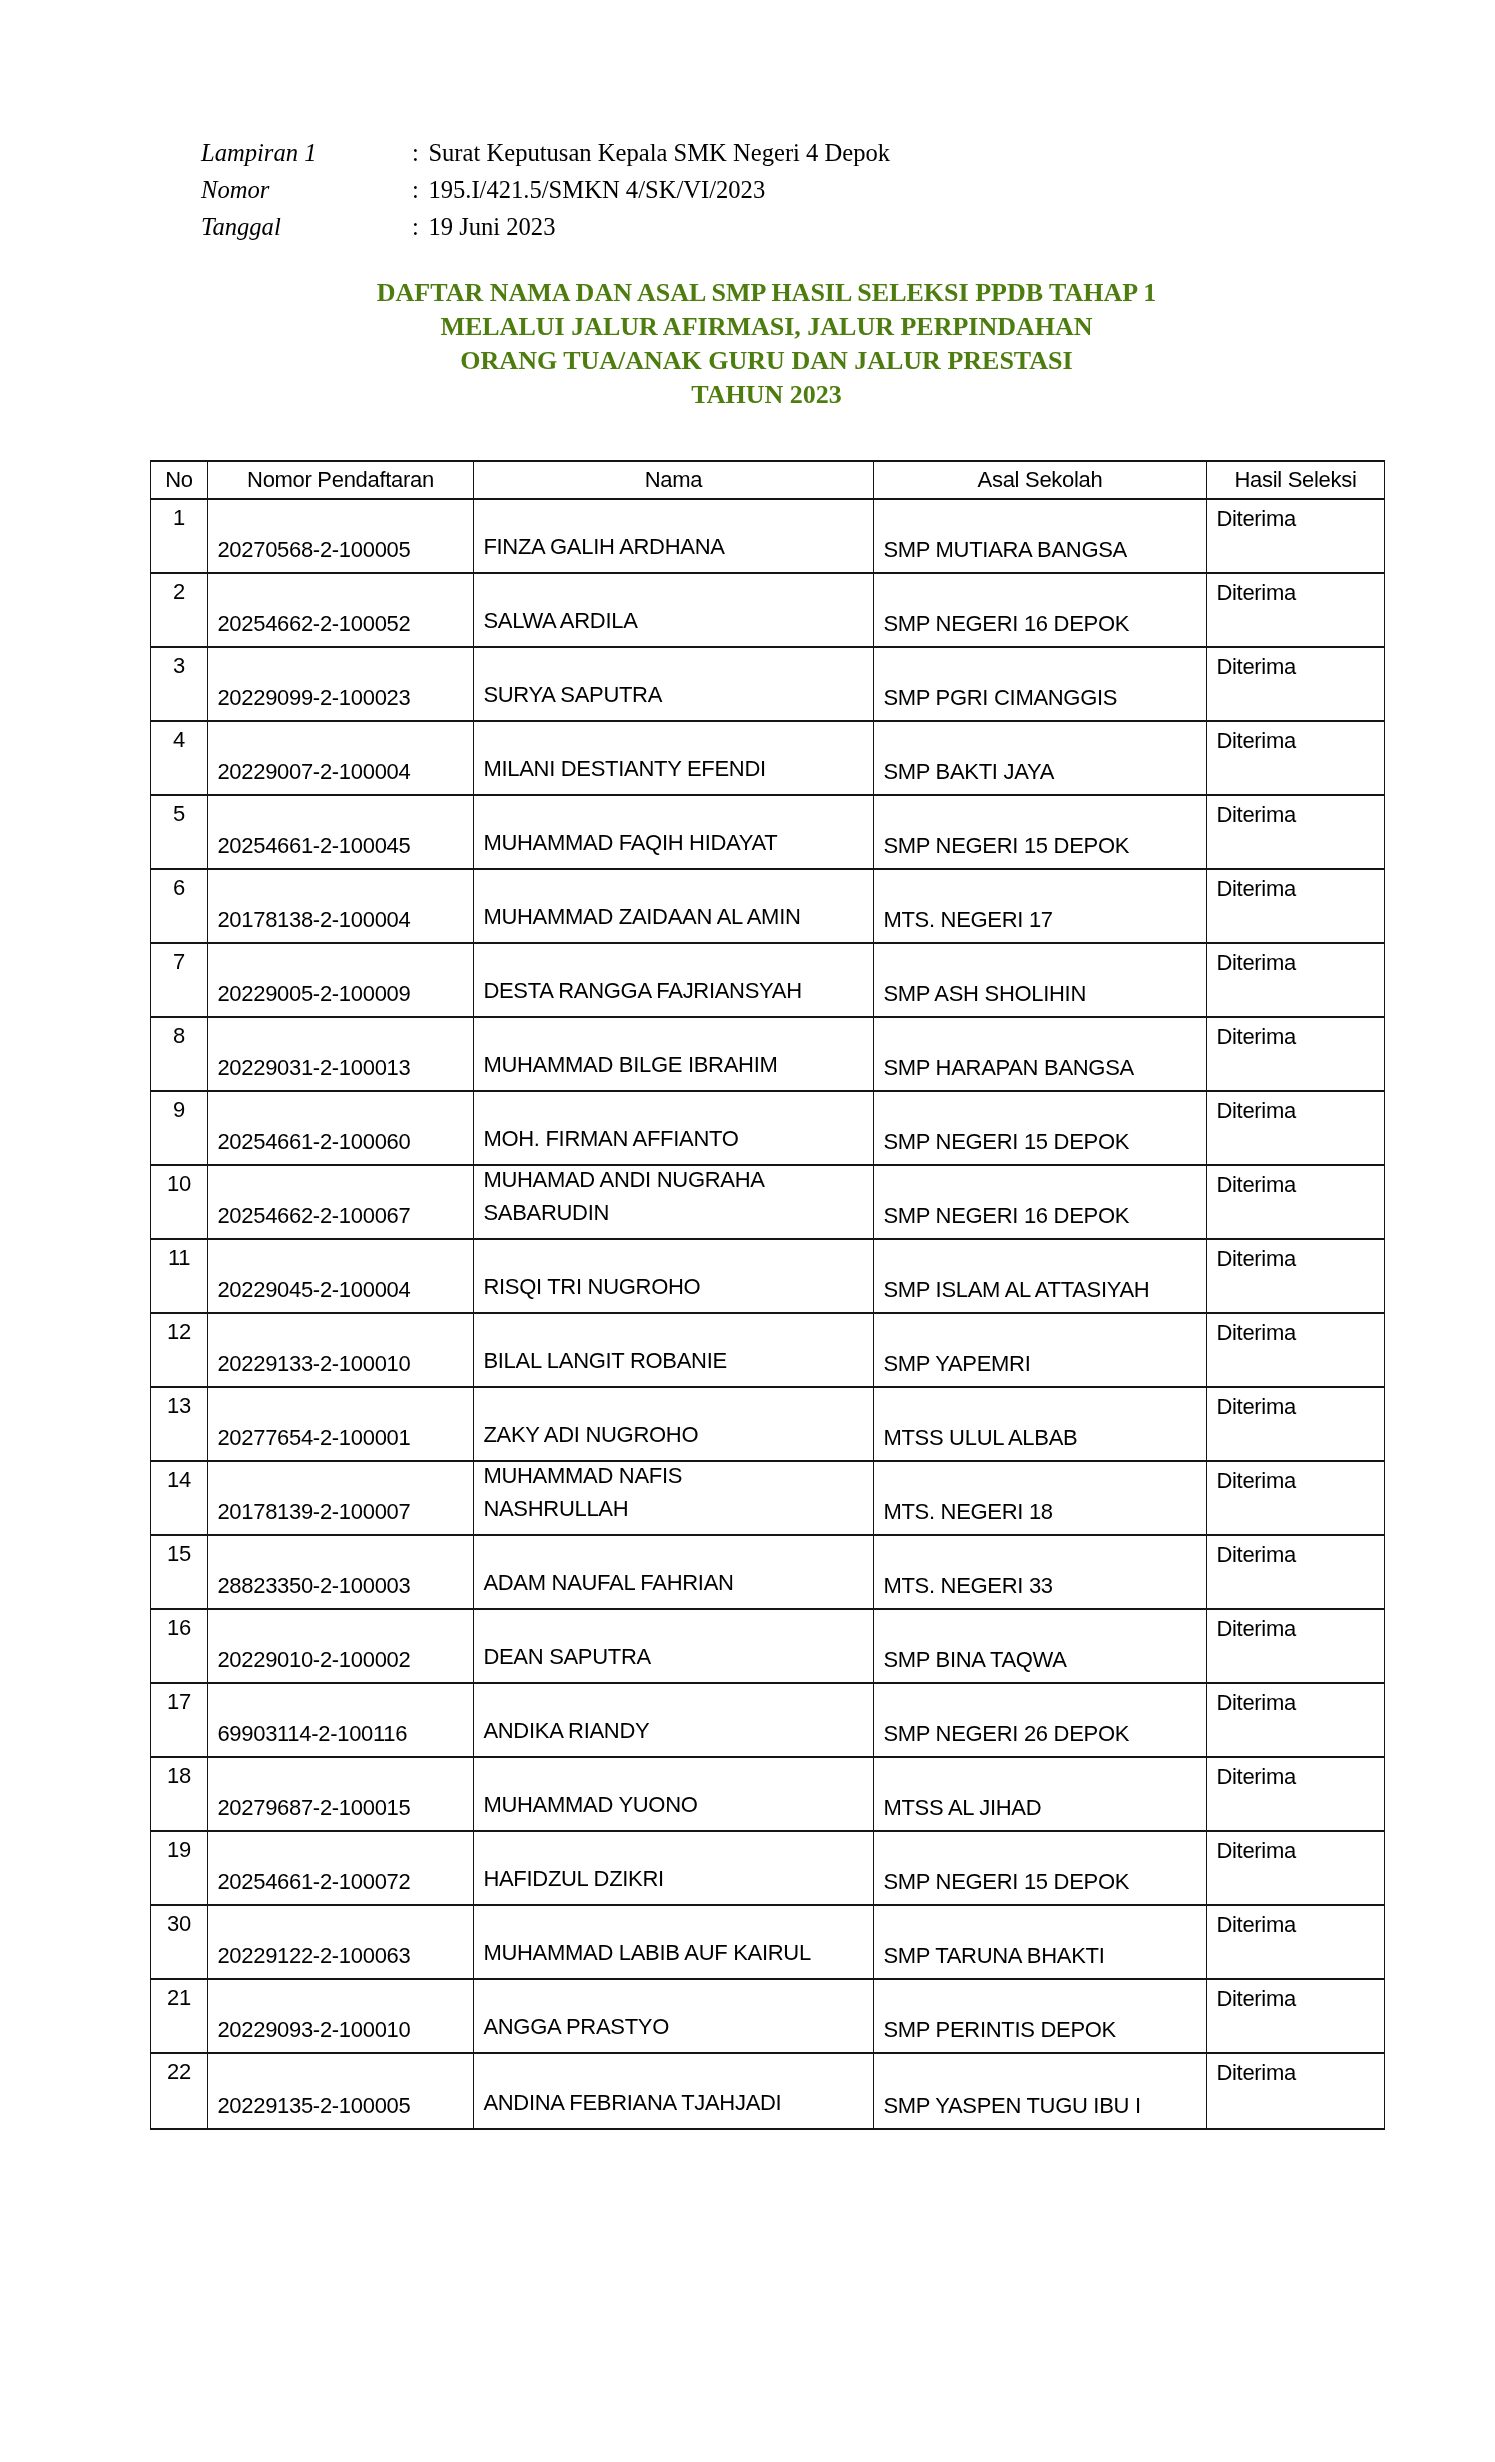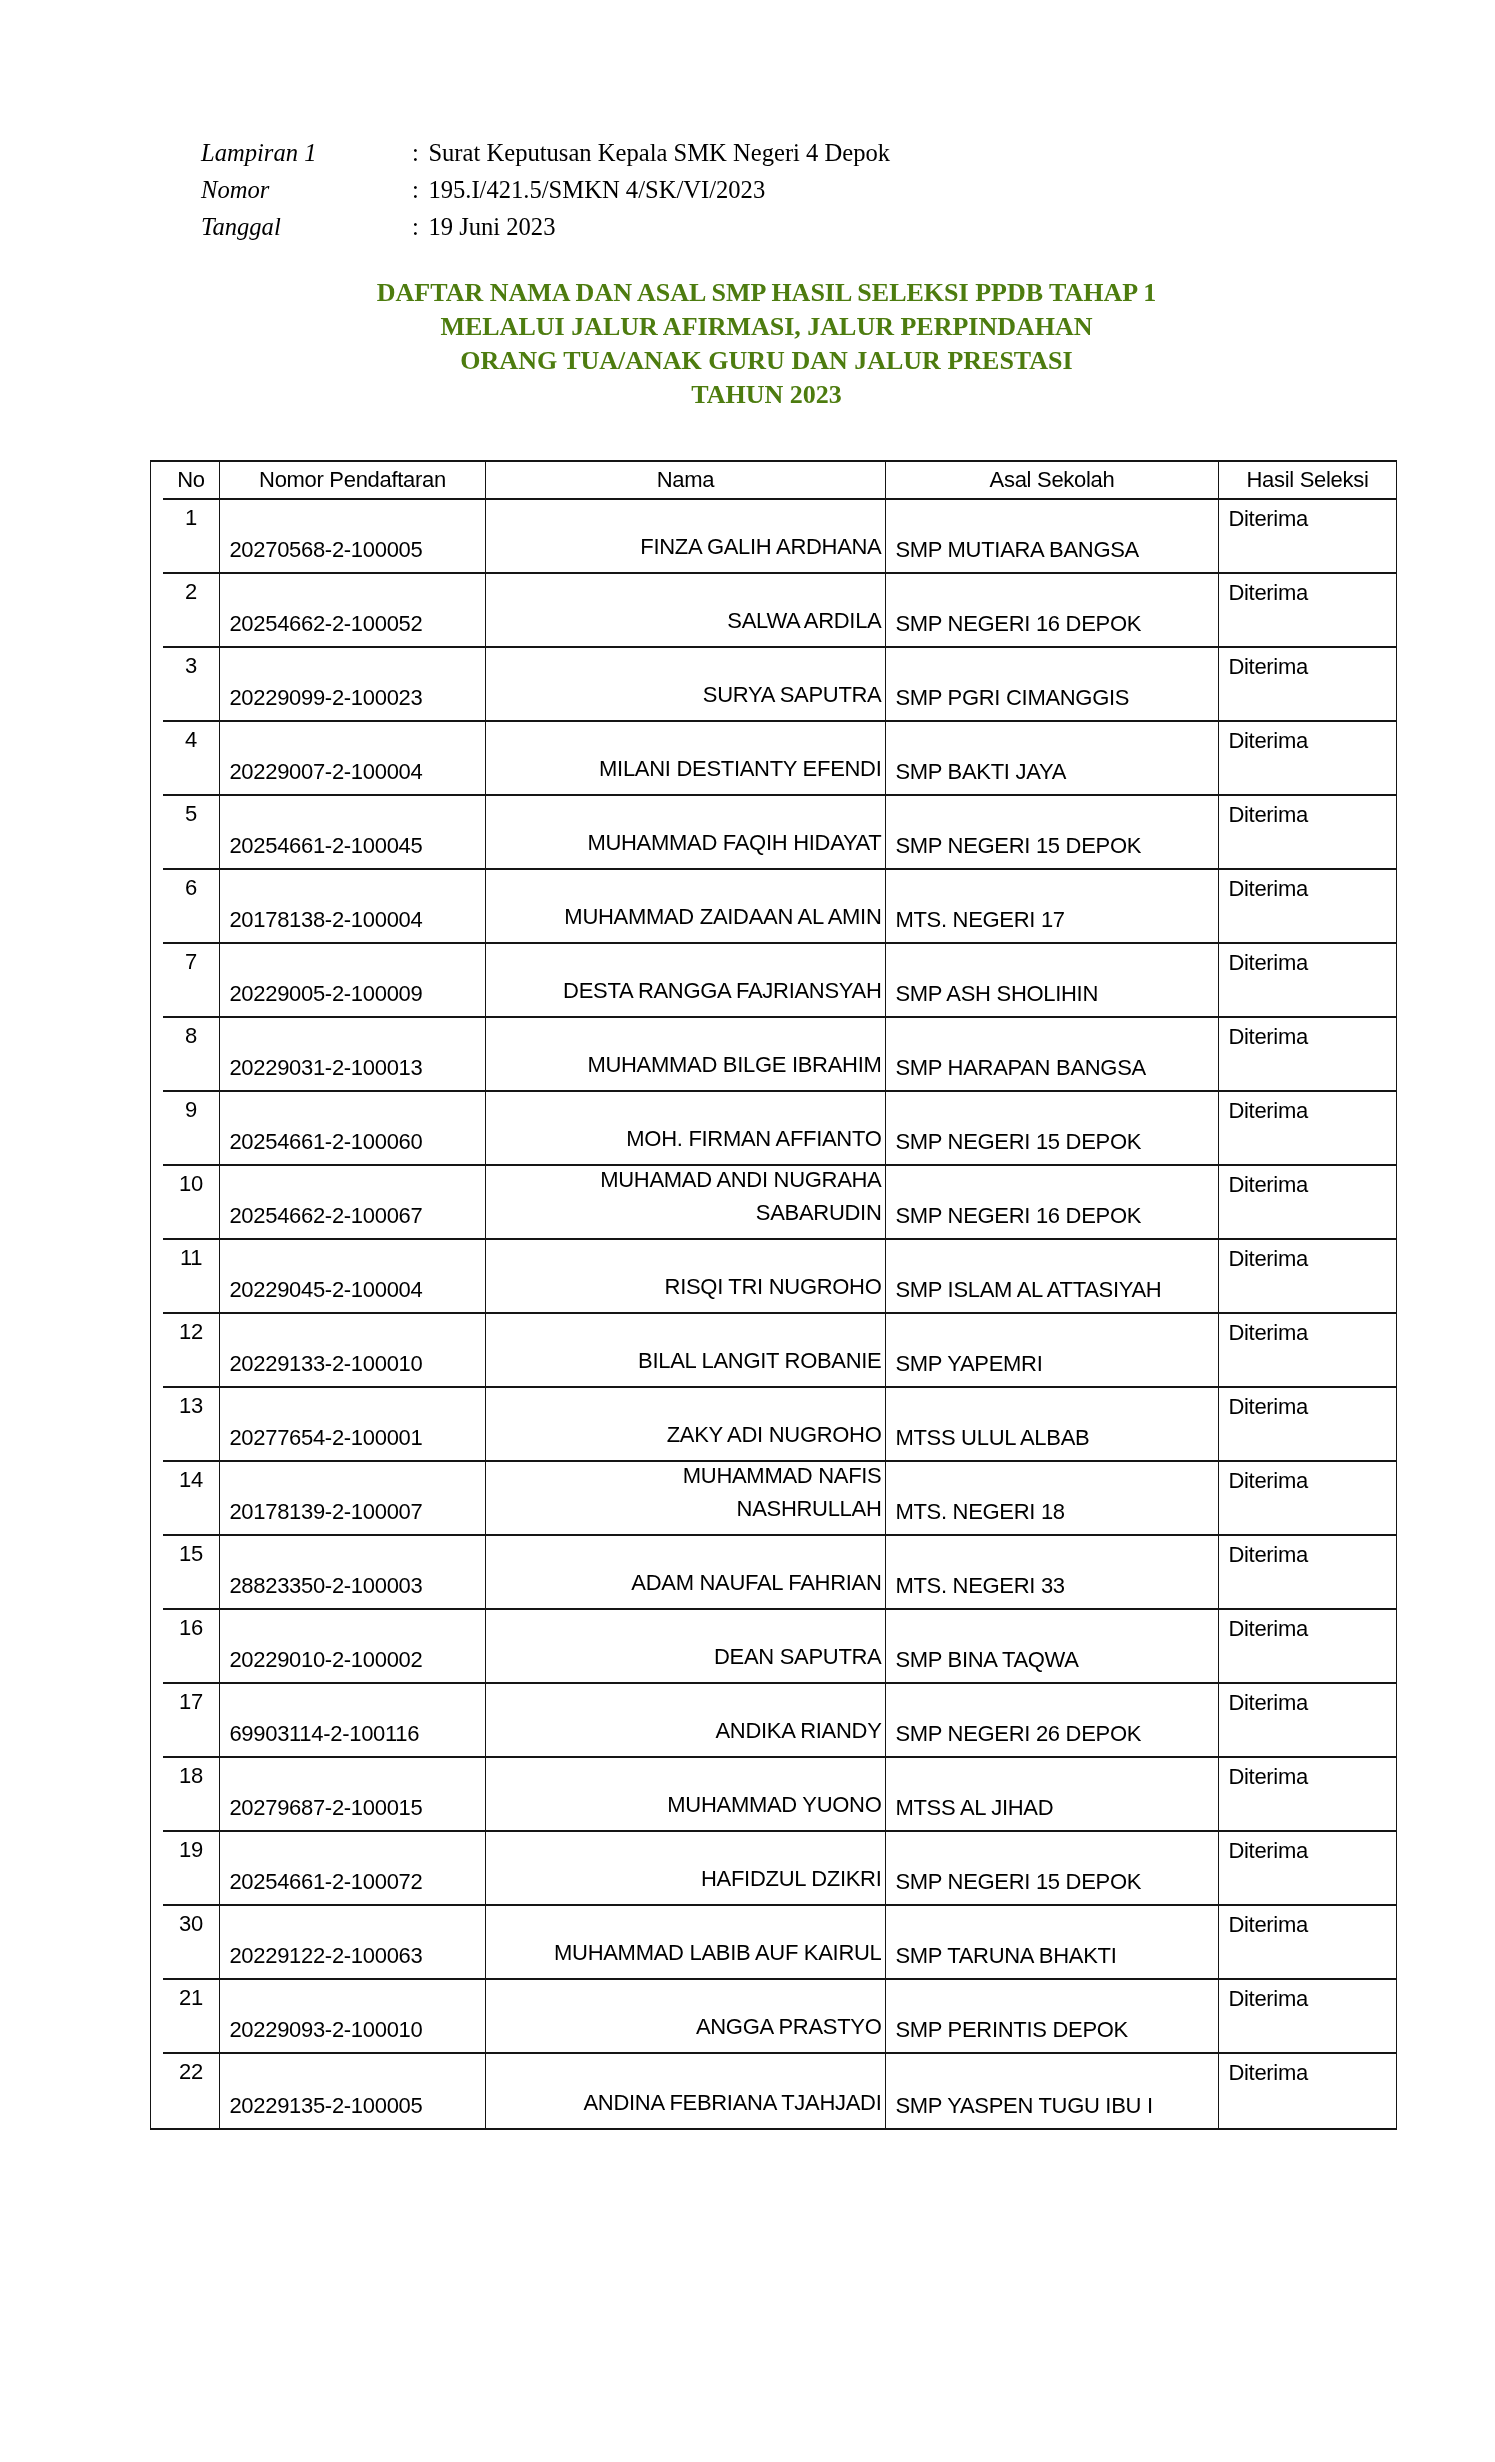--- a/index.html
+++ b/index.html
@@ -31,41 +31,40 @@
     position: absolute; left: 150px; top: 460px; width: 1233px;
     display: grid;
     grid-template-columns: 57px 266px 400px 333px 177px;
     grid-template-rows: 38px;
     grid-auto-rows: 74px;
     border: 1.2px solid #151515;
     border-top-width: 2.3px;
     border-bottom-width: 2.3px;
     font-size: 22px; letter-spacing: -0.3px; color: #000;
     box-sizing: content-box;
-    padding-left: 12px;
   }
   .cell {
     box-sizing: border-box;
     border-right: 1.2px solid #151515;
     border-bottom: 2.3px solid #151515;
     display: flex; flex-direction: column;
     overflow: hidden;
   }
   .cell.last-col { border-right: none; }
   .cell.last-row { border-bottom: none; }
   .hcell {
     justify-content: center; align-items: center;
     font-size: 22px;
   }
   .c-no { align-items: center; justify-content: flex-start; padding-top: 4.7px; }
   .c-nomor, .c-nama, .c-asal {
     justify-content: flex-end;
     padding: 0 3.5px 9.4px 9.4px;
   }
-  .c-nama { white-space: pre-line; line-height: 33px; text-align: right; }
+  .c-nama { white-space: pre-line; line-height: 33px; }
   .c-hasil { justify-content: flex-start; padding: 5.9px 3.5px 0 9.4px; }
 </style>
 </head>
 <body>
 
 <div class="doc-head">
   <div class="hrow">
     <span class="hlabel">Lampiran 1</span>
     <span class="hsep">:</span>
     <span class="hvalue">Surat Keputusan Kepala SMK Negeri 4 Depok</span>

